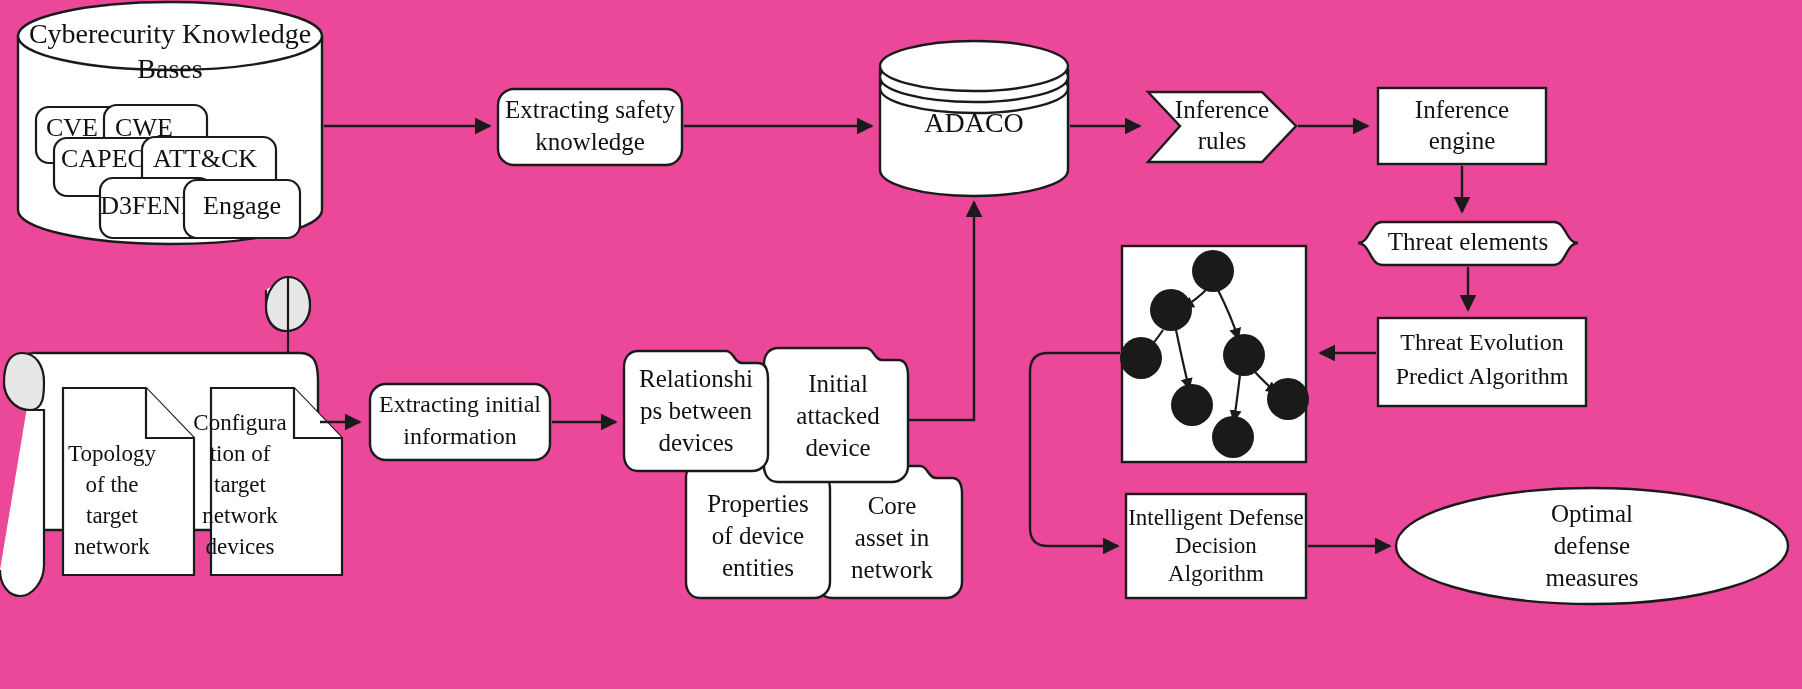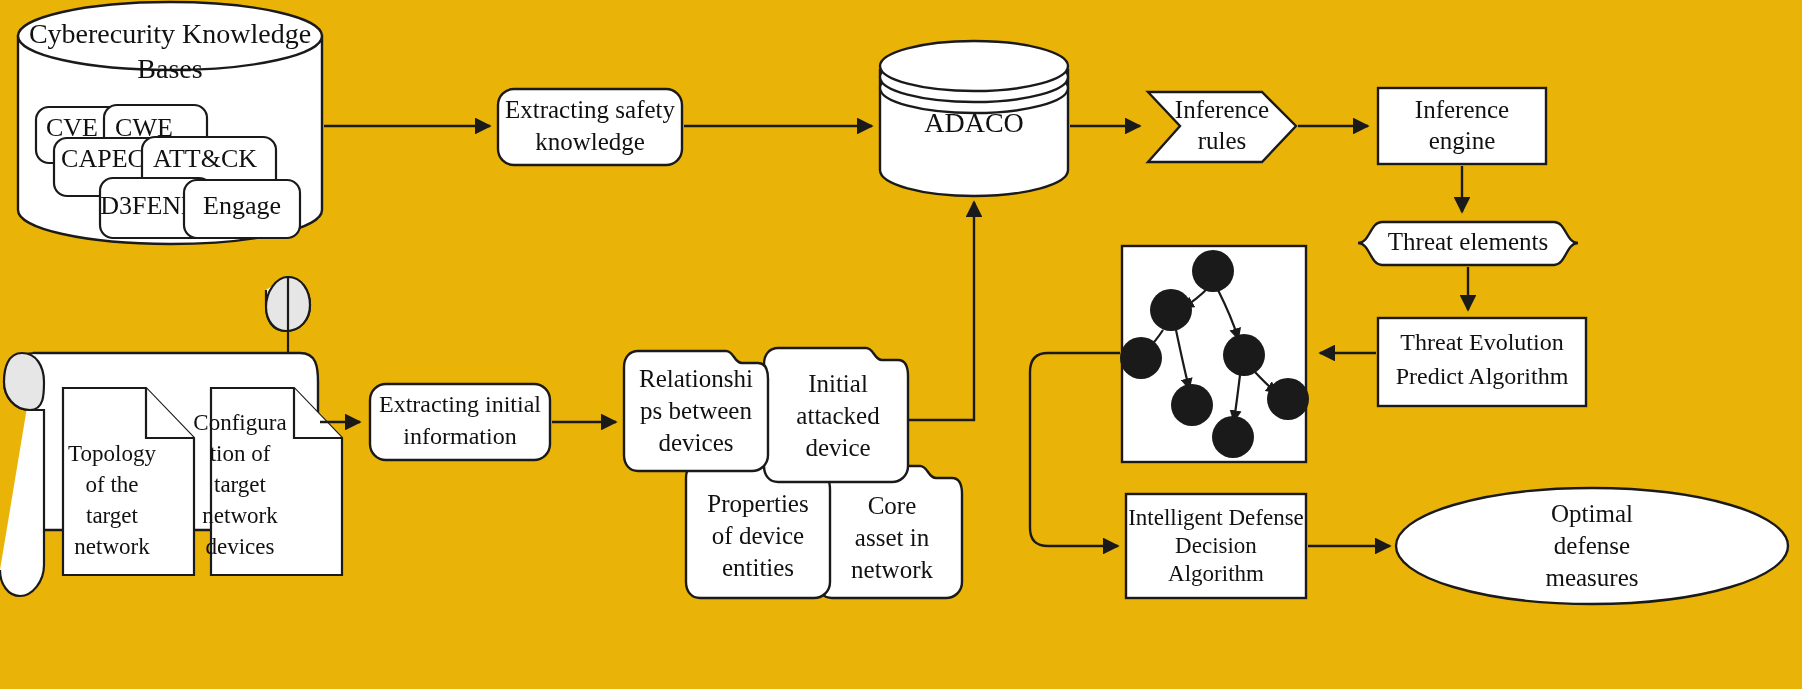--- a/index.html
+++ b/index.html
@@ -1,17 +1,17 @@
 <!DOCTYPE html>
 <html><head>
 <meta charset="utf-8">
 <style>
   html,body{margin:0;padding:0;background:#ffffff;}
   body{width:1802px;height:689px;overflow:hidden;font-family:"Liberation Serif",serif;}
-  #stage{position:relative;width:1802px;height:689px;background:#eab308;}
+  #stage{position:relative;width:1802px;height:689px;background:#ec4899;}
   svg.layer{position:absolute;left:0;top:0;width:1802px;height:689px;}
   .shape{fill:#ffffff;stroke:#1a1a1a;stroke-width:2.4;}
   .shape-thin{fill:#ffffff;stroke:#1a1a1a;stroke-width:2.2;}
   .knob{fill:#e6e6e6;stroke:#1a1a1a;stroke-width:2.2;}
   .node{fill:#1a1a1a;stroke:none;}
   .edge{fill:none;stroke:#1a1a1a;stroke-width:2.4;}
   .edge-thin{fill:none;stroke:#1a1a1a;stroke-width:2.2;}
   .lbl{font-family:"Liberation Serif",serif;fill:#111111;text-anchor:middle;dominant-baseline:middle;}
   .f28{font-size:28px;}
   .f26{font-size:26px;}

